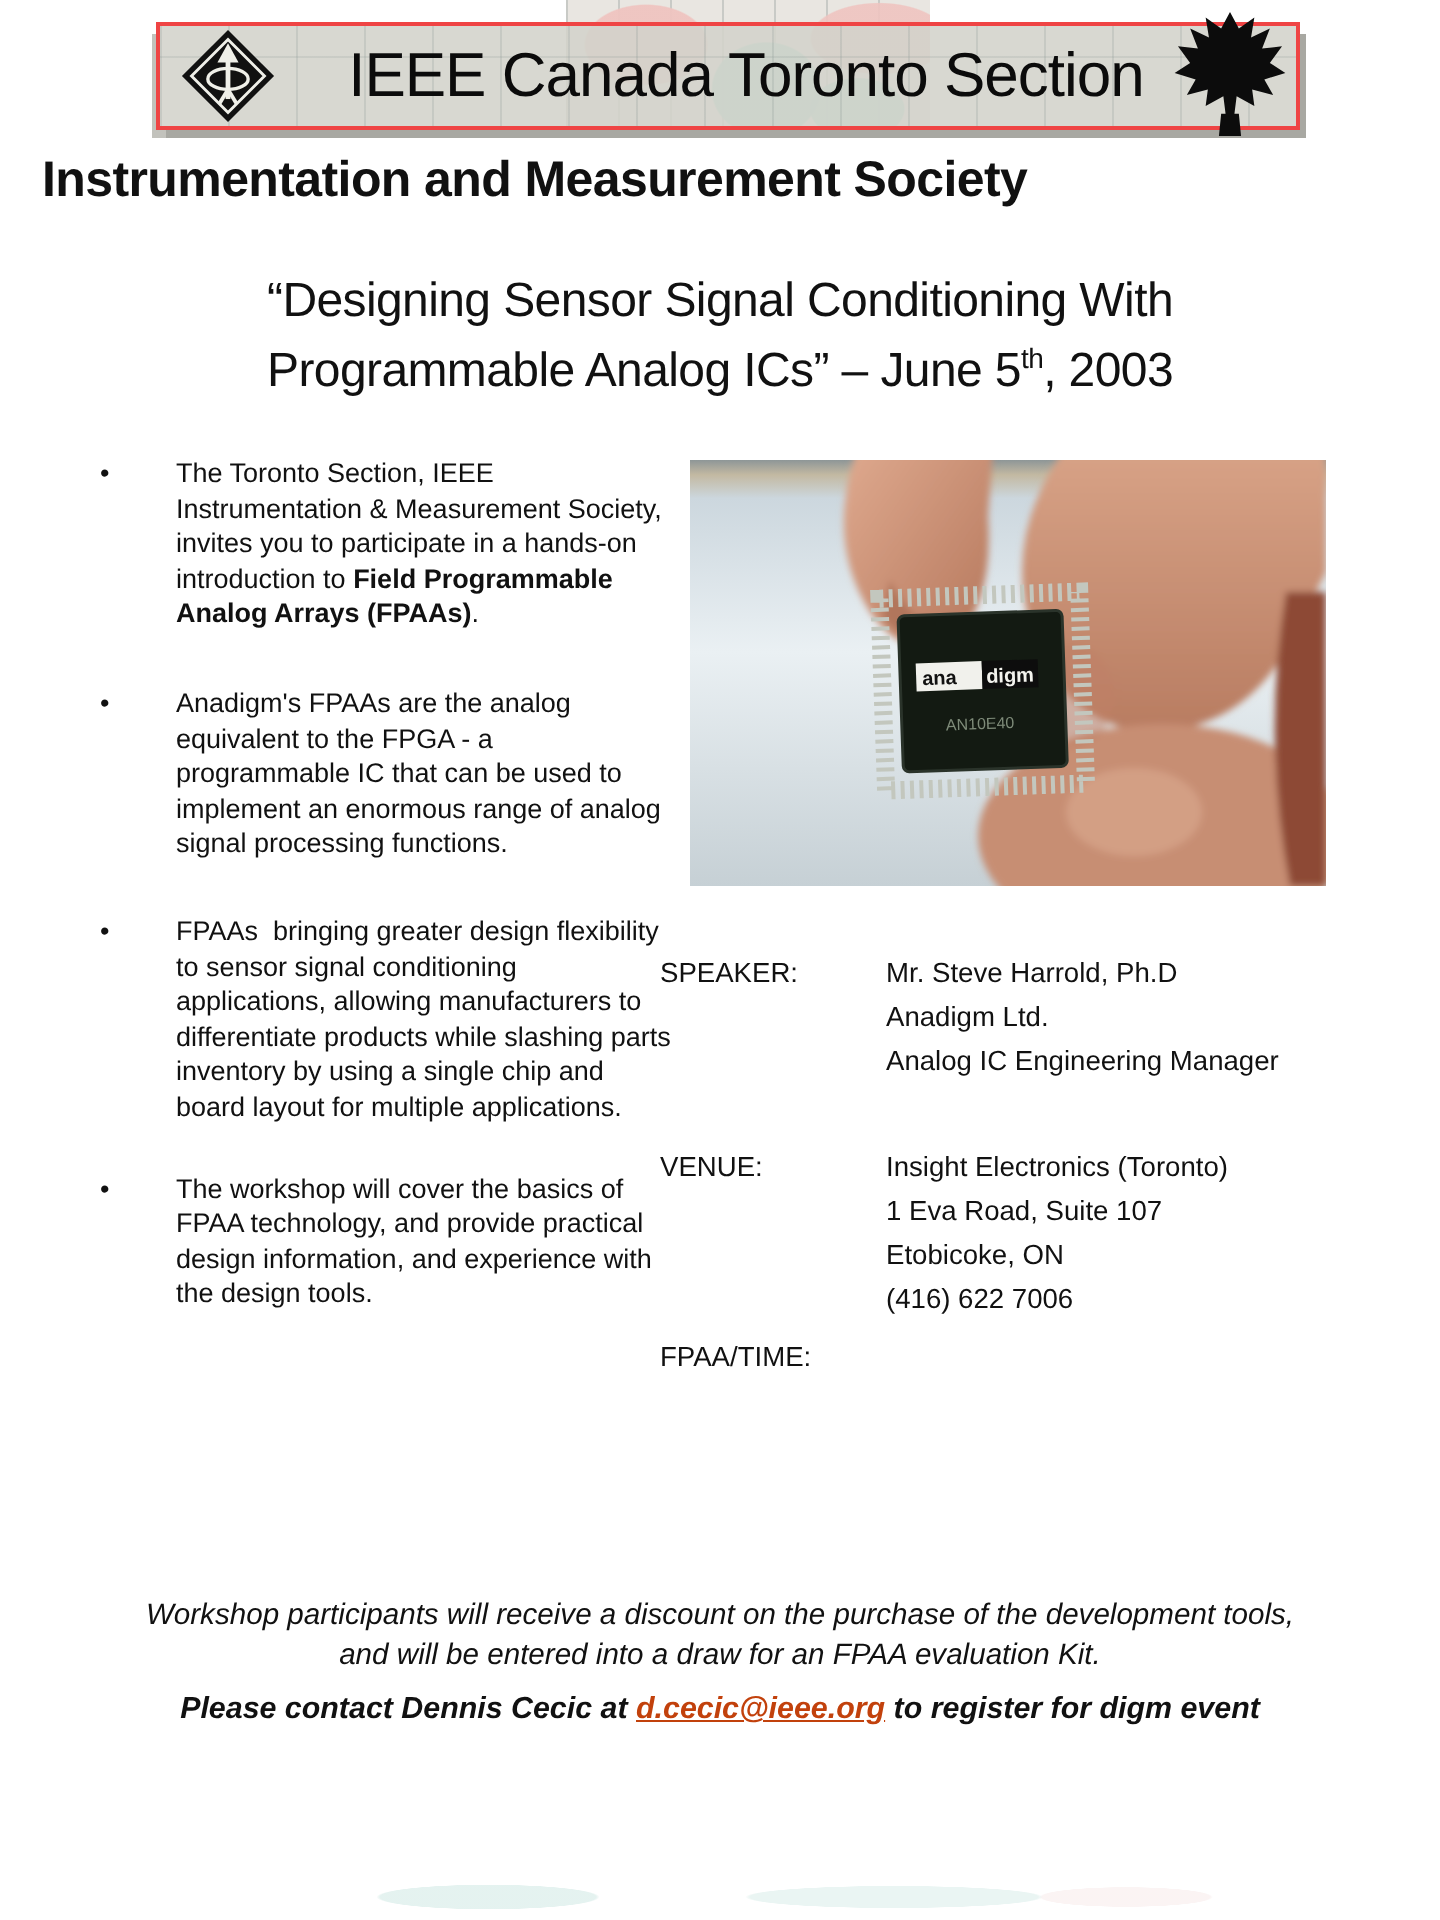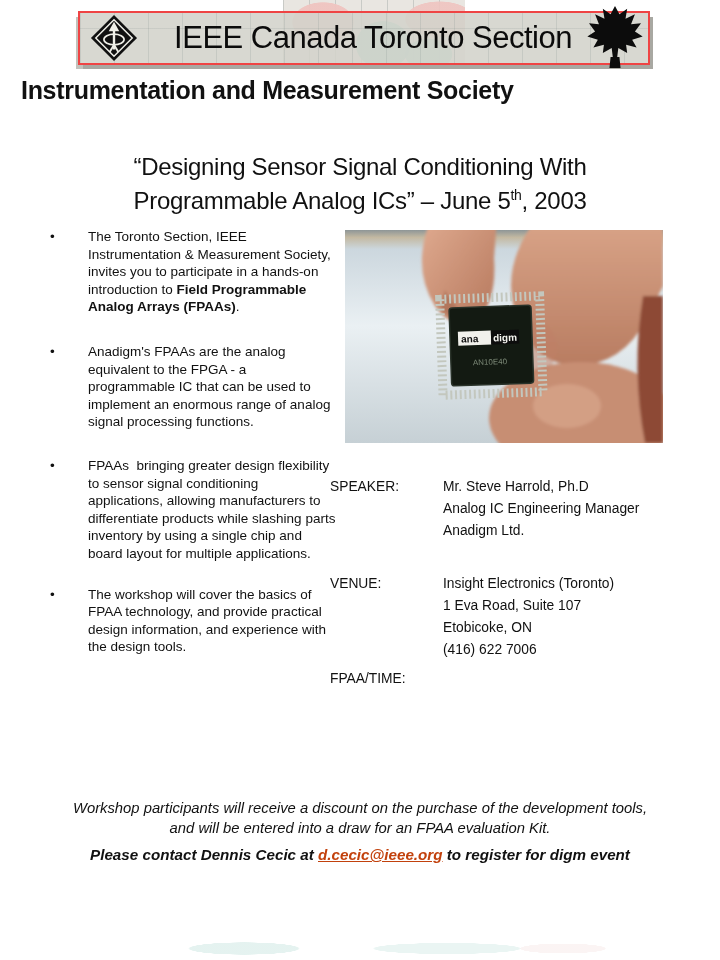--- a/index.html
+++ b/index.html
@@ -39,21 +39,21 @@
     color:#0b0b0b; position:relative; z-index:3; padding-right:40px;
   }
   .maple { position:absolute; right:4px; top:-7px; width:58px; height:62px; z-index:4; }
 
   
   .society-title {
     position:absolute; top:76px; left:0; right:0; 
     font-size:25px; font-weight:bold; letter-spacing:-0.3px;margin-left:21px;
   }
   .event-title {
-    position:absolute; top:152px; left:0; right:0; text-align:center;
+    position:absolute; top:136px; left:0; right:0; text-align:center;
     font-size:24px; line-height:29px; font-weight:normal; letter-spacing:-0.3px;
   }
   .event-title sup { font-size:14px; }
 
   
   .bullets { position:absolute; left:42px; top:228px; width:294px; font-size:13.5px; line-height:17.6px; }
   .bullet { position:relative; padding-left:46px; }
   .bullet .marker { position:absolute; left:8px; top:0; }
   .bullet-1 { margin-bottom:27px; }
   .bullet-2 { margin-bottom:26px; }
@@ -178,22 +178,22 @@
       <text x="11" y="35" font-size="10" font-weight="bold" fill="#111" font-family="Liberation Sans, sans-serif">ana</text>
       <text x="43" y="35" font-size="10" font-weight="bold" fill="#f3f3ee" font-family="Liberation Sans, sans-serif">digm</text>
       <text x="22" y="58" font-size="8" fill="#7e8b79" font-family="Liberation Sans, sans-serif">AN10E40</text>
     </g>
   </svg>
 
   <div class="detail-group g-speaker">
     <div class="detail-label">SPEAKER:</div>
     <div class="detail-lines">
       <div>Mr. Steve Harrold, Ph.D</div>
+      <div>Anadigm Ltd.</div>
       <div>Analog IC Engineering Manager</div>
-      <div>Anadigm Ltd.</div>
     </div>
   </div>
 
   <div class="detail-group g-venue">
     <div class="detail-label">VENUE:</div>
     <div class="detail-lines">
       <div>Insight Electronics (Toronto)</div>
       <div>1 Eva Road, Suite 107</div>
       <div>Etobicoke, ON</div>
       <div>(416) 622 7006</div>

